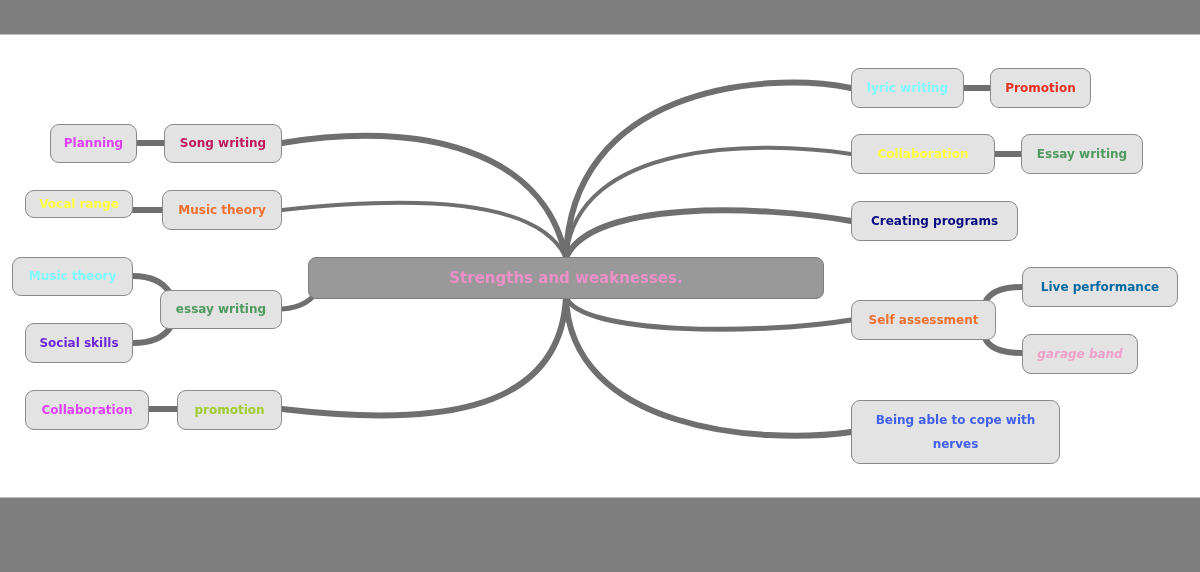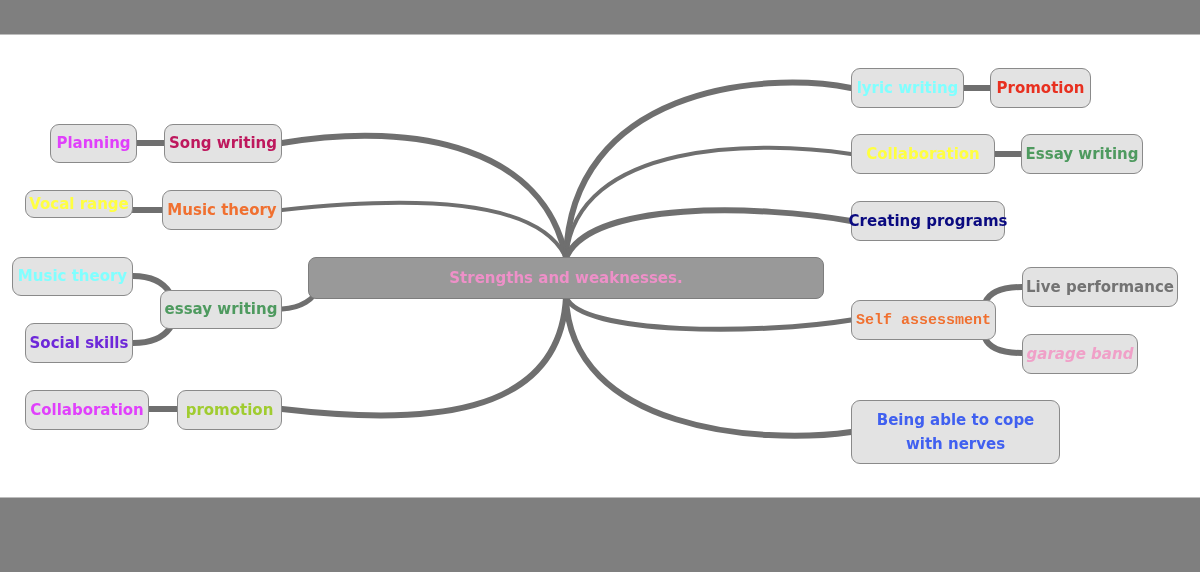--- a/index.html
+++ b/index.html
@@ -9,21 +9,21 @@
       font-family: "DejaVu Sans", sans-serif;
     }
     .bar-top { position: absolute; left: 0; top: 0; width: 1200px; height: 34px; background: #7f7f7f; border-bottom: 1px solid #bdbdbd; }
     .bar-bottom { position: absolute; left: 0; top: 497px; width: 1200px; height: 75px; background: #7f7f7f; border-top: 1px solid #bdbdbd; }
     .canvas { position: absolute; left: 0; top: 35px; width: 1200px; height: 462px; background: #ffffff; }
     svg.links { position: absolute; left: 0; top: 0; width: 1200px; height: 572px; pointer-events: none; }
     svg.links path { fill: none; stroke: #6f6f6f; stroke-linecap: round; }
     .node {
       position: absolute; box-sizing: border-box;
       background: #e3e3e3; border: 1.5px solid #8a8a8a; border-radius: 9px;
-      font-weight: bold; font-size: 15px; line-height: 19px;
+      font-weight: bold; font-size: 12px; line-height: 19px;
       display: flex; align-items: center; justify-content: center; text-align: center;
       white-space: nowrap; cursor: pointer;
     }
     .node.multi { white-space: normal; line-height: 24px; padding: 0 8px; }
     .root {
       position: absolute; box-sizing: border-box;
       left: 308px; top: 257px; width: 516px; height: 42px;
       background: #999999; border: 1.5px solid #7d7d7d; border-radius: 8px;
       display: flex; align-items: center; justify-content: center;
       font-weight: bold; font-size: 15px; cursor: pointer;
@@ -102,29 +102,29 @@
   <span style="color:#e83020">Promotion</span>
 </div>
 
 <div class="node" style="left:851px;top:134px;width:144px;height:40px;">
   <span style="color:#ffff40">Collaboration</span>
 </div>
 <div class="node" style="left:1021px;top:134px;width:122px;height:40px;">
   <span style="color:#4e9a5f">Essay writing</span>
 </div>
 
-<div class="node" style="left:851px;top:201px;width:154px;height:40px;">
+<div class="node" style="left:851px;top:201px;width:167px;height:40px;">
   <span style="color:#0a0a80">Creating programs</span>
 </div>
 
-<div class="node" style="left:851px;top:300px;width:145px;height:40px;font-family:Liberation Mono, monospace;">
+<div class="node" style="left:851px;top:300px;width:145px;height:40px;">
   <span style="color:#f07030">Self assessment</span>
 </div>
 <div class="node" style="left:1022px;top:267px;width:156px;height:40px;">
-  <span style="color:#737373">Live performance</span>
+  <span style="color:#0369a1">Live performance</span>
 </div>
 <div class="node" style="left:1022px;top:334px;width:116px;height:40px;font-style:italic;">
   <span style="color:#f0a0c8">garage band</span>
 </div>
 
 <div class="node multi" style="left:851px;top:400px;width:209px;height:64px;border-radius:9px;">
   <span style="color:#4060f0">Being able to cope with nerves</span>
 </div>
 
 <div class="bar-bottom"></div>

